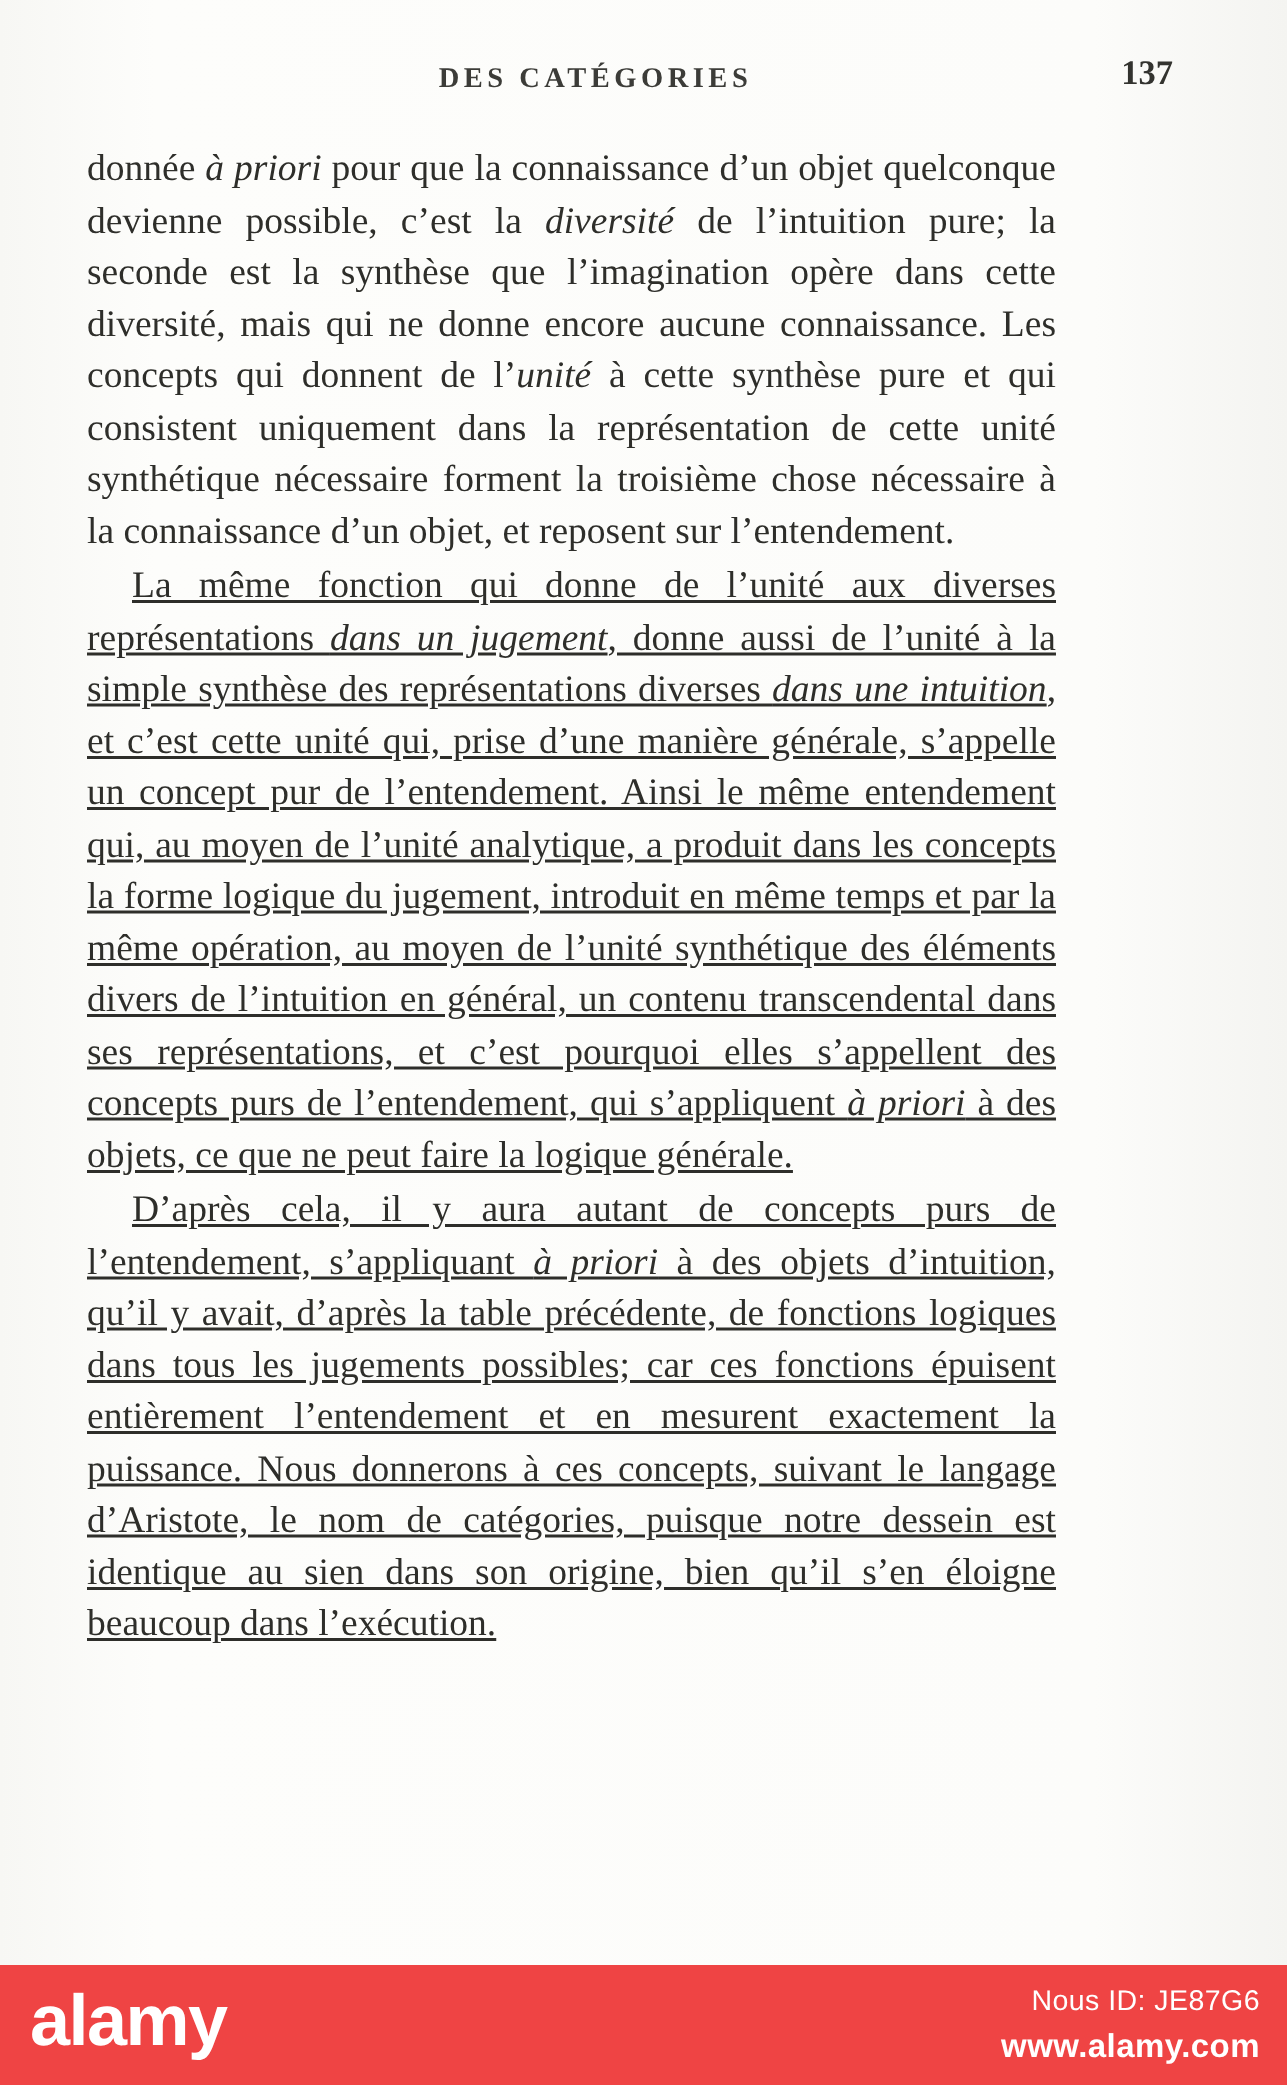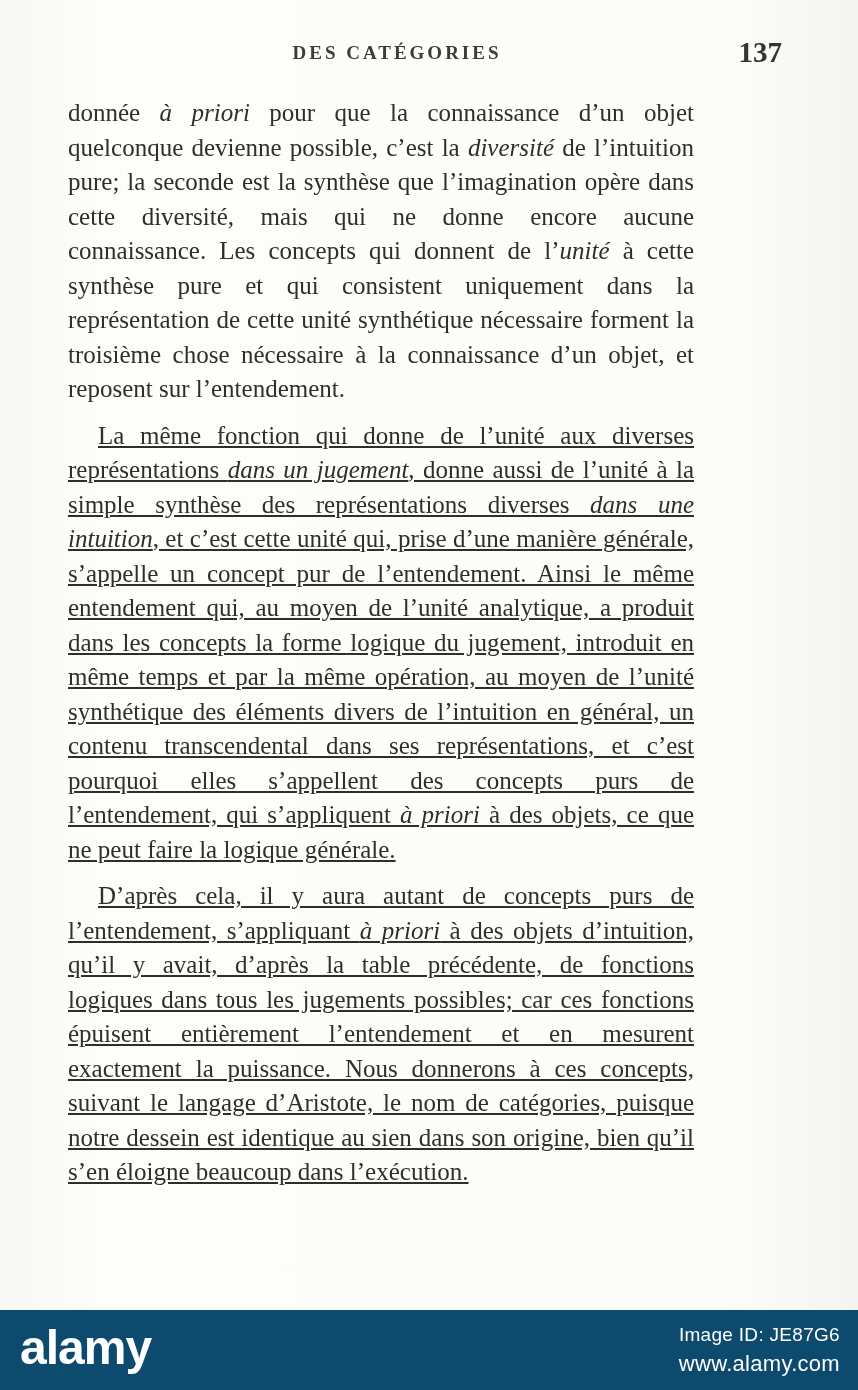--- a/index.html
+++ b/index.html
@@ -24,42 +24,42 @@
     text-align: center;
     font-size: 19px;
     font-weight: bold;
     letter-spacing: 3px;
     color: #3c3c38;
   }
   .page-number {
     position: absolute;
     right: -44px;
     top: -6px;
-    font-size: 29px;
+    font-size: 23px;
     font-weight: bold;
     color: #33332f;
   }
 
   .body-text {
     margin: 16px 0 0 56px;
     width: 650px;
     font-size: 25px;
     line-height: 34.5px;
     text-align: justify;
     color: #2e2e2a;
   }
-  .body-text p { margin: 12px; }
+  .body-text p { margin: 2px; }
   .body-text p.indent { text-indent: 30px; text-decoration: underline; }
   .body-text em { font-style: italic; }
 
   .watermark-bar {
     position: absolute;
     bottom: 0; left: 0; right: 0;
     height: 80px;
-    background: #0c4a6e;
+    background: #ef4444;
     color: #ffffff;
     display: flex;
     align-items: center;
     justify-content: space-between;
     padding: 0 18px 0 20px;
     box-sizing: border-box;
     font-family: "Liberation Sans", sans-serif;
   }
   .alamy-logo {
     font-size: 48px;
@@ -68,21 +68,21 @@
     line-height: 1;
     transform: translateY(-2px);
   }
   .alamy-meta {
     text-align: right;
     display: flex;
     flex-direction: column;
     gap: 5px;
   }
   .image-id { font-size: 19px; letter-spacing: 0.3px; }
-  .alamy-url { font-size: 22px; font-weight: normal; letter-spacing: 0.3px; }
+  .alamy-url { font-size: 22px; font-weight: bold; letter-spacing: 0.3px; }
 </style>
 </head>
 <body>
 
 <div class="scan-page">
 
   <div class="page-header">
     <span class="running-title">DES CATÉGORIES</span>
     <span class="page-number">137</span>
   </div>
@@ -91,16 +91,16 @@
     <p><span>donnée </span><em>à priori</em><span> pour que la connaissance d’un objet quelconque devienne possible, c’est la </span><em>diversité</em><span> de l’intuition pure; la seconde est la synthèse que l’imagination opère dans cette diversité, mais qui ne donne encore aucune connaissance. Les concepts qui donnent de l’</span><em>unité</em><span> à cette synthèse pure et qui consistent uniquement dans la représentation de cette unité synthétique nécessaire forment la troisième chose nécessaire à la connaissance d’un objet, et reposent sur l’entendement.</span></p>
     <p class="indent"><span>La même fonction qui donne de l’unité aux diverses représentations </span><em>dans un jugement</em><span>, donne aussi de l’unité à la simple synthèse des représentations diverses </span><em>dans une intuition</em><span>, et c’est cette unité qui, prise d’une manière générale, s’appelle un concept pur de l’entendement. Ainsi le même entendement qui, au moyen de l’unité analytique, a produit dans les concepts la forme logique du jugement, introduit en même temps et par la même opération, au moyen de l’unité synthétique des éléments divers de l’intuition en général, un contenu transcendental dans ses représentations, et c’est pourquoi elles s’appellent des concepts purs de l’entendement, qui s’appliquent </span><em>à priori</em><span> à des objets, ce que ne peut faire la logique générale.</span></p>
     <p class="indent"><span>D’après cela, il y aura autant de concepts purs de l’entendement, s’appliquant </span><em>à priori</em><span> à des objets d’intuition, qu’il y avait, d’après la table précédente, de fonctions logiques dans tous les jugements possibles; car ces fonctions épuisent entièrement l’entendement et en mesurent exactement la puissance. Nous donnerons à ces concepts, suivant le langage d’Aristote, le nom de catégories, puisque notre dessein est identique au sien dans son origine, bien qu’il s’en éloigne beaucoup dans l’exécution.</span></p>
   </div>
 
 </div>
 
 <div class="watermark-bar">
   <span class="alamy-logo">alamy</span>
   <div class="alamy-meta">
-    <span class="image-id">Image ID: JE87G6</span>
+    <span class="image-id">Nous ID: JE87G6</span>
     <span class="alamy-url">www.alamy.com</span>
   </div>
 </div>
 
 </body></html>

